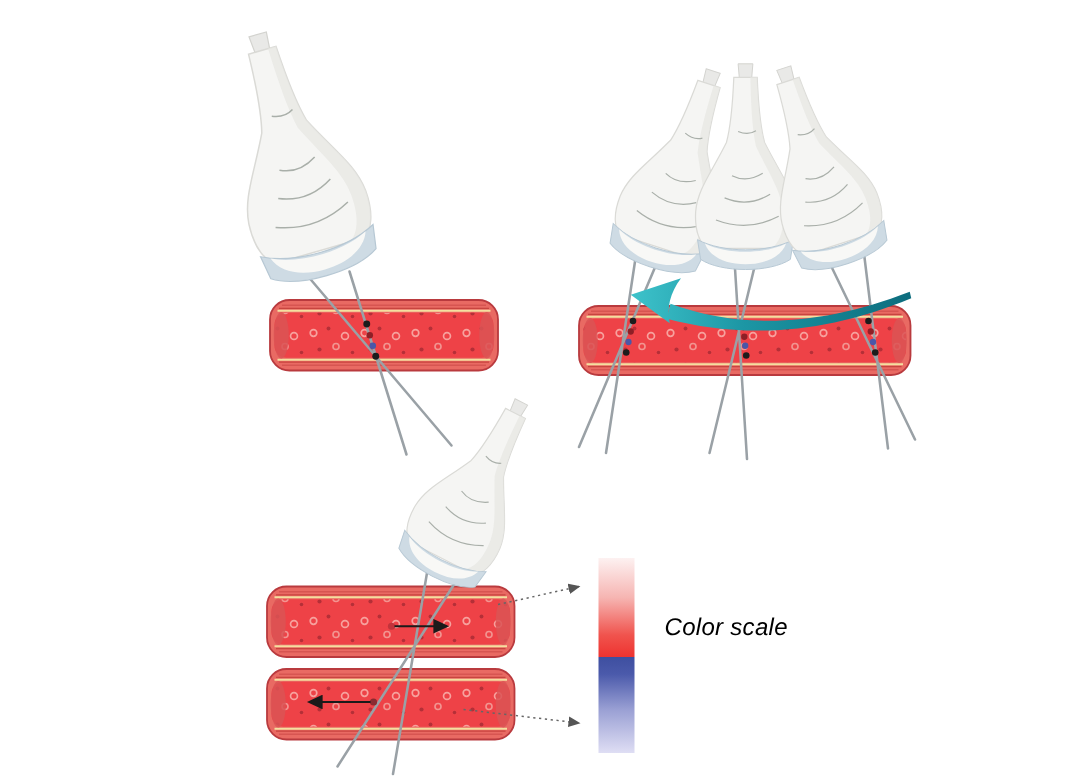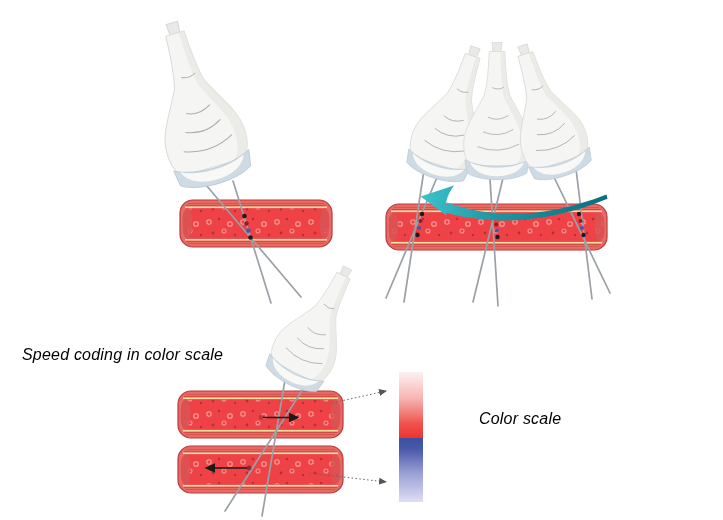--- a/index.html
+++ b/index.html
@@ -9,21 +9,21 @@
   }
   .stage svg{position:absolute;left:0;top:0;}
   .lbl{
     position:absolute;font-style:italic;font-size:16px;color:#000;
     line-height:22px;letter-spacing:.2px;white-space:nowrap;
   }
   .lbl.wrap{white-space:normal;}
   #lbl-pulsed{left:22px;top:130px;width:140px;}
   #lbl-beamscan{left:618px;top:76px;}
   #lbl-speed{left:22px;top:344px;}
-  #lbl-colorscale{left:443px;top:408px;margin-left:36px;}
+  #lbl-colorscale{left:443px;top:408px;}
 </style>
 </head>
 <body>
 
 <div class="stage">
 
 <svg width="723" height="520" viewBox="0 0 723 520">
   <defs>
 
     <pattern id="cells" patternUnits="userSpaceOnUse" width="34" height="24">
@@ -192,16 +192,15 @@
 
   <line x1="332" y1="403" x2="386" y2="391" stroke="#666" stroke-width="1" stroke-dasharray="1.5 2.4" marker-end="url(#ah-gray)"></line>
   <line x1="309" y1="473" x2="386" y2="482" stroke="#666" stroke-width="1" stroke-dasharray="1.5 2.4" marker-end="url(#ah-gray)"></line>
 
   <g>
     <rect x="399" y="372" width="24" height="66" fill="url(#gradRed)"></rect>
     <rect x="399" y="438" width="24" height="64" fill="url(#gradBlue)"></rect>
   </g>
 </svg>
 
-<div id="lbl-speed" class="lbl">Speed coding in color scale</div>
 <div id="lbl-colorscale" class="lbl">Color scale</div>
 
 </div>
 
 </body></html>

